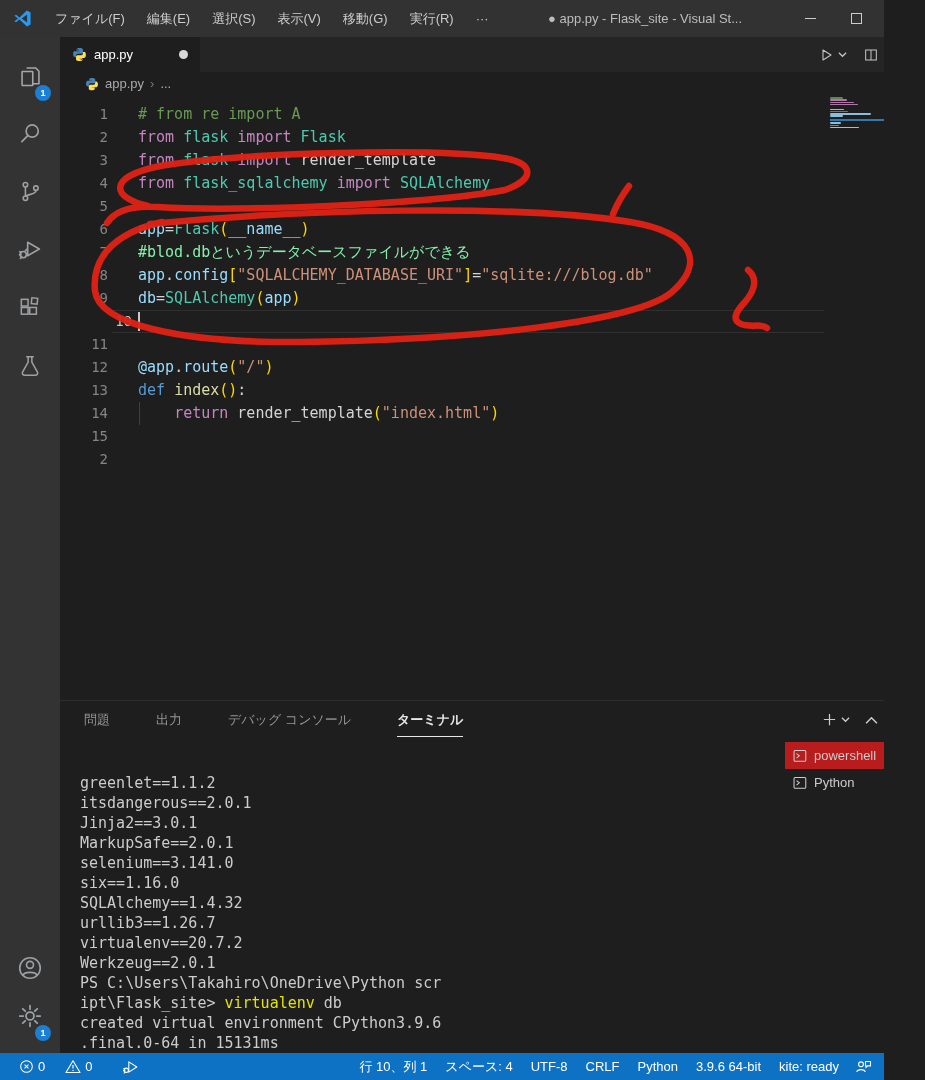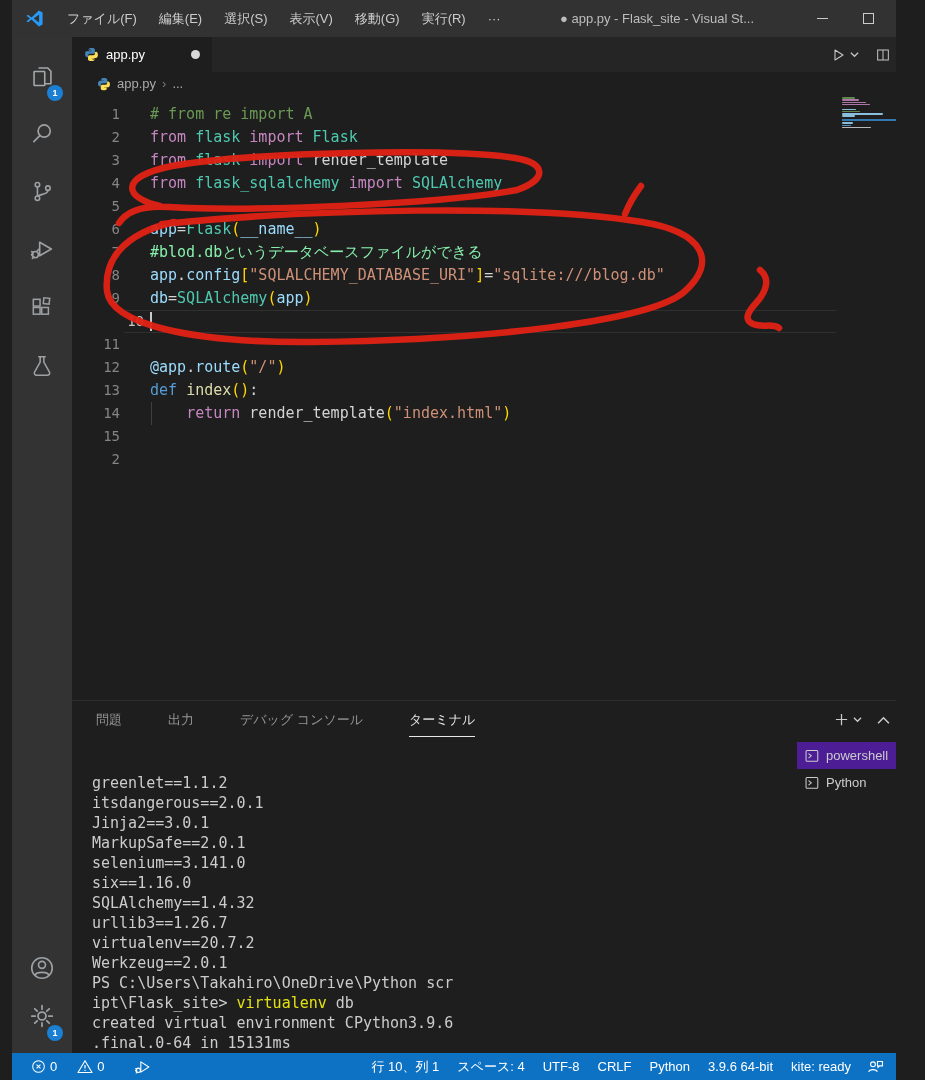--- a/index.html
+++ b/index.html
@@ -1,17 +1,17 @@
 <!DOCTYPE html>
 <html><head>
 <meta charset="utf-8">
 <style>
   html,body{margin:0;padding:0;background:#1e1e1e;}
   .screen{position:relative;width:884px;height:1080px;overflow:hidden;background:#1e1e1e;
-          font-family:"Liberation Sans",sans-serif;color:#ccc;margin-left:12px;-webkit-font-smoothing:antialiased;}
+          font-family:"Liberation Sans",sans-serif;color:#ccc;-webkit-font-smoothing:antialiased;}
   svg{display:block}
   .mono{font-family:"DejaVu Sans Mono","Liberation Mono",monospace;}
 
   
   .titlebar{position:absolute;left:0;top:0;width:925px;height:37px;background:#323233;display:flex;align-items:center;font-size:13px;}
   .app-logo{margin:0 12px 0 13px;}
   .menus{display:flex;height:100%;}
   .menu-item{padding:0 11px;line-height:37px;color:#cccccc;cursor:default;white-space:nowrap;}
   .window-title{position:absolute;left:548px;top:0;line-height:37px;color:#bdbdbd;white-space:nowrap;}
   .win-controls{position:absolute;right:0;top:0;height:37px;display:flex;}
@@ -46,26 +46,26 @@
   .scrollbar{position:absolute;right:0;top:58px;width:14px;height:375px;background:#3f3f42;}
   .scroll-split{position:absolute;right:0;top:191px;width:14px;height:3px;background:#606060;}
 
   
   .anno-layer{position:absolute;left:0;top:0;width:925px;height:1080px;pointer-events:none;z-index:30;}
 
   
   .panel{position:absolute;left:60px;top:700px;width:865px;height:353px;background:#1e1e1e;border-top:1px solid #2d2d2d;box-sizing:border-box;}
   .panel-tabs{position:absolute;left:24px;top:0;height:36px;display:flex;gap:46px;align-items:center;font-size:13px;color:#969696;}
   .panel-tab{padding:9px 0 7px 0;cursor:default;white-space:nowrap;}
-  .panel-tab.active{color:#e7e7e7;border-bottom:1px solid #e7e7e7;}
+  .panel-tab.active{color:#e7e7e7;border-bottom:1px solid #e7e7e7;font-weight:bold;}
   .panel-actions{position:absolute;right:20px;top:11px;display:flex;align-items:center;gap:15px;color:#cccccc;}
   .term-output{position:absolute;left:20px;top:72px;font-size:15px;line-height:20px;color:#cccccc;white-space:pre;font-family:"DejaVu Sans Mono","Liberation Mono",monospace;}
   .sessions{position:absolute;left:725px;top:41px;width:126px;}
   .session{height:27px;display:flex;align-items:center;gap:7px;padding-left:8px;font-size:13px;color:#cccccc;}
-  .session.selected{background:#4c1d95;}
+  .session.selected{background:#b91c1c;}
 
   
   .statusbar{position:absolute;left:0;bottom:0;width:925px;height:27px;background:#0e72c4;color:#fff;font-size:13px;display:flex;align-items:center;z-index:40;}
   .sb-left{display:flex;align-items:center;gap:6px;padding-left:12px;}
   .sb-right{position:absolute;right:16px;display:flex;align-items:center;}
   .sb-item{padding:0 9px;white-space:nowrap;}
   .sb-ico{display:flex;align-items:center;padding:0 7px;}
 </style>
 </head>
 <body>

